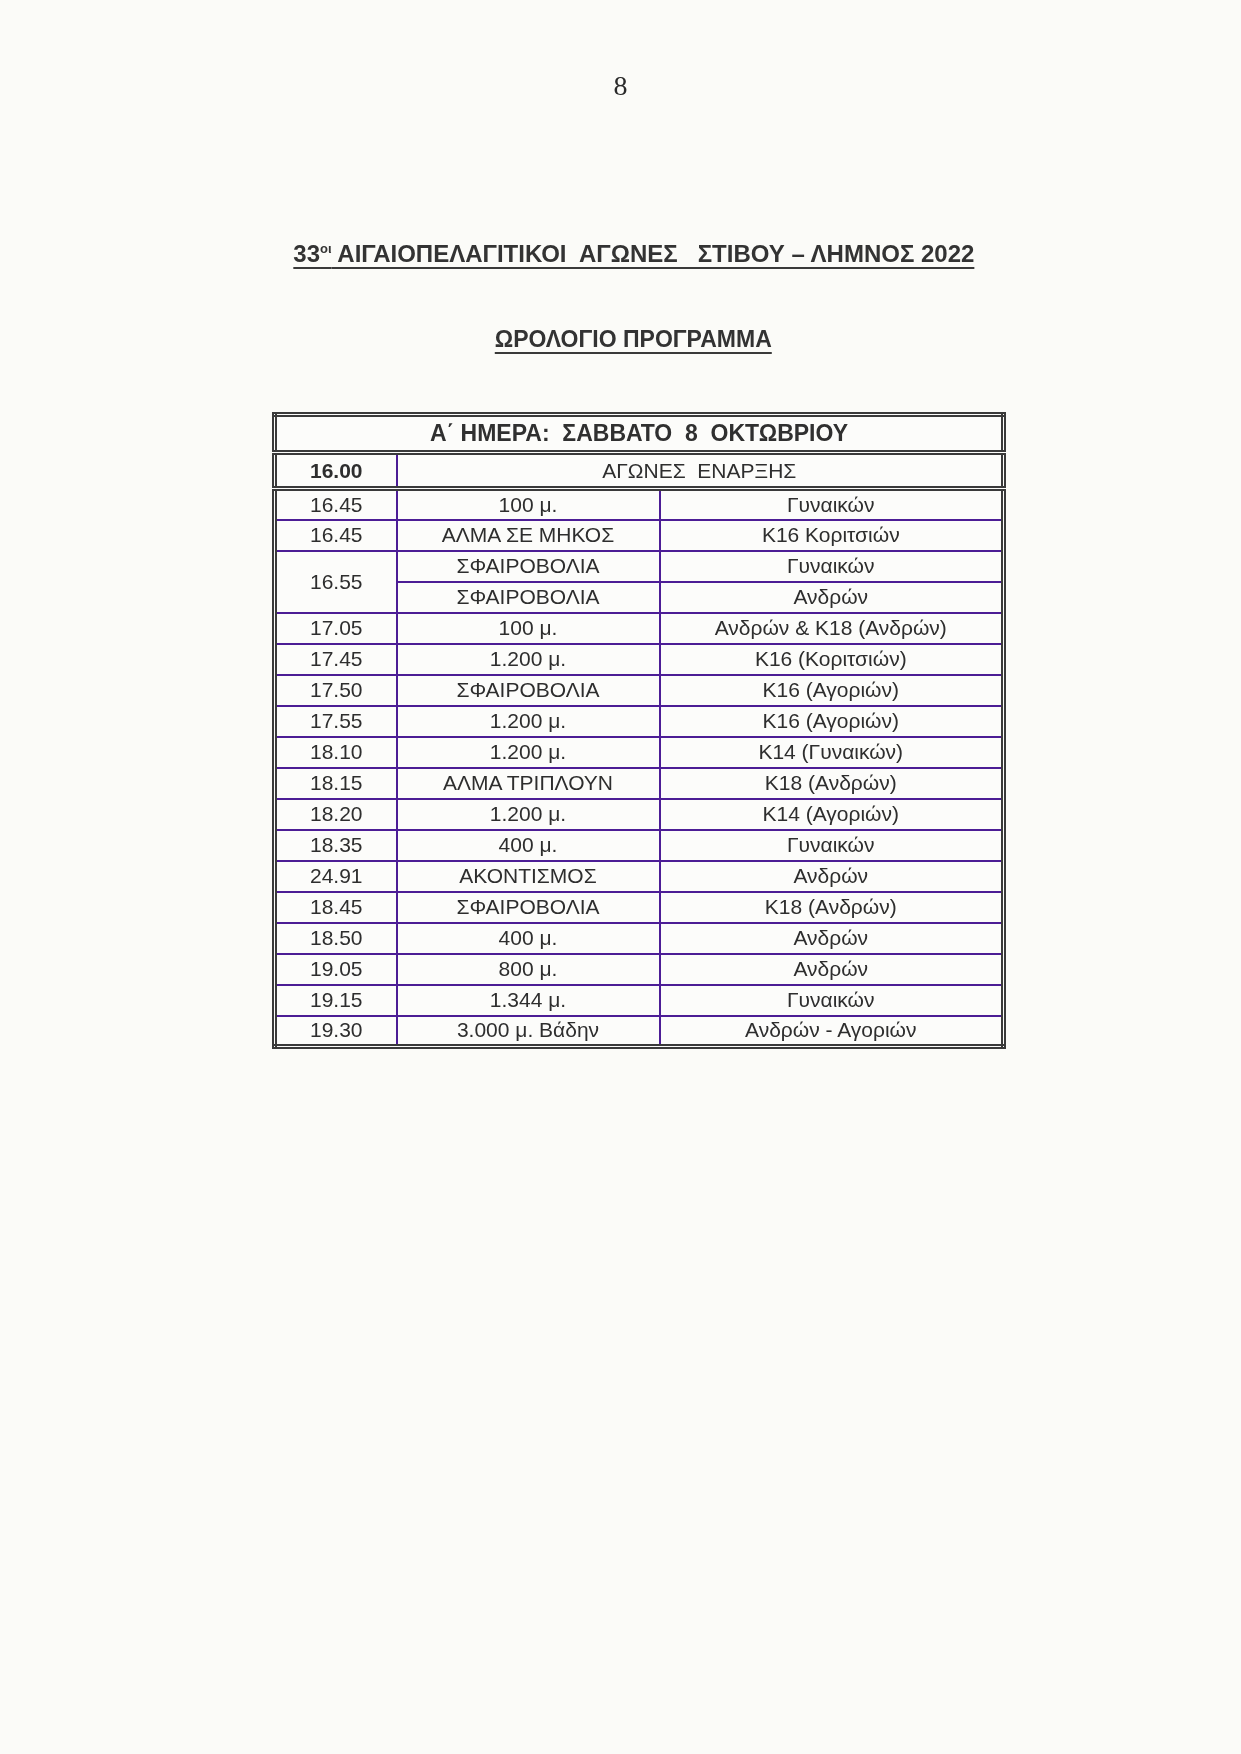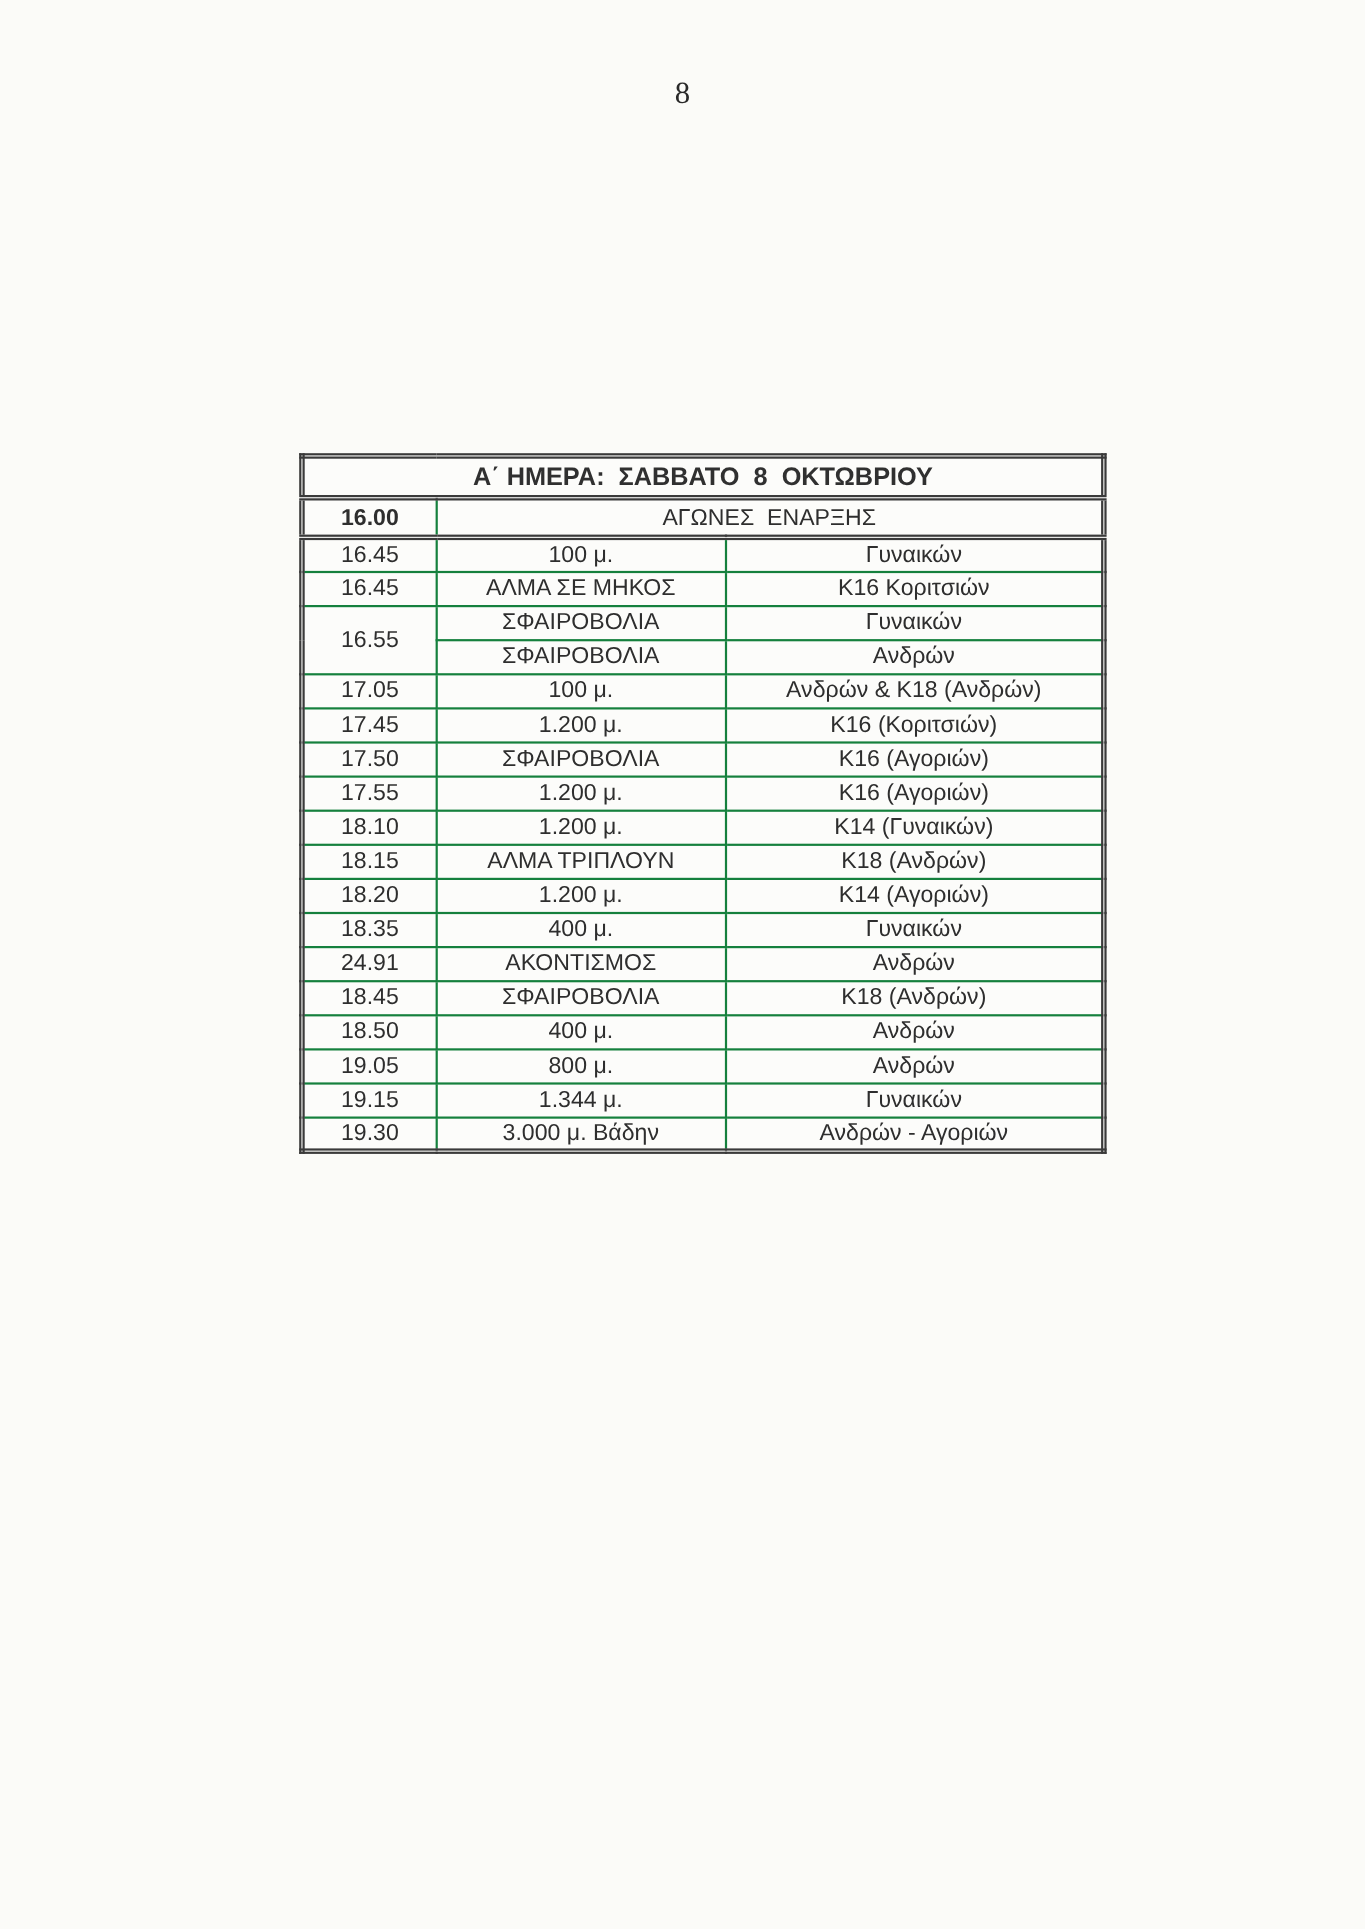--- a/index.html
+++ b/index.html
@@ -70,21 +70,21 @@
     border-collapse: collapse;
     table-layout: fixed;
     font-size: 21px;
     color: #2e2e2e;
     background: #fcfcfa;
     border: 5px double #3a3a3a;
   }
 
   table.schedule th,
   table.schedule td {
-    border: 2px solid #15803d;
+    border: 2px solid #4c1d95;
     text-align: center;
     vertical-align: middle;
     padding: 1px 4px;
     overflow: hidden;
     white-space: pre;
   }
 
   tr.day-header-row th {
     height: 38px;
     font-size: 23px;
@@ -104,21 +104,27 @@
   td.thin-bottom { border-bottom: 1px solid #5a5a5a; }
   td.thin-top    { border-top: 1px solid #5a5a5a; }
 </style>
 </head>
 <body>
 
 <div class="page">
 
   <div class="page-number">8</div>
 
-
+  <div class="doc-title">
+    <span class="underlined"><span>33</span><sup>οι</sup><span> ΑΙΓΑΙΟΠΕΛΑΓΙΤΙΚΟΙ  ΑΓΩΝΕΣ   ΣΤΙΒΟΥ – ΛΗΜΝΟΣ 2022</span></span>
+  </div>
+
+  <div class="doc-subtitle">
+    <span class="underlined">ΩΡΟΛΟΓΙΟ ΠΡΟΓΡΑΜΜΑ</span>
+  </div>
 
   <table class="schedule">
     <colgroup>
       <col style="width:122px">
       <col style="width:263px">
       <col style="width:344px">
     </colgroup>
     <thead>
       <tr class="day-header-row">
         <th colspan="3">Α΄ ΗΜΕΡΑ:  ΣΑΒΒΑΤΟ  8  ΟΚΤΩΒΡΙΟΥ</th>

